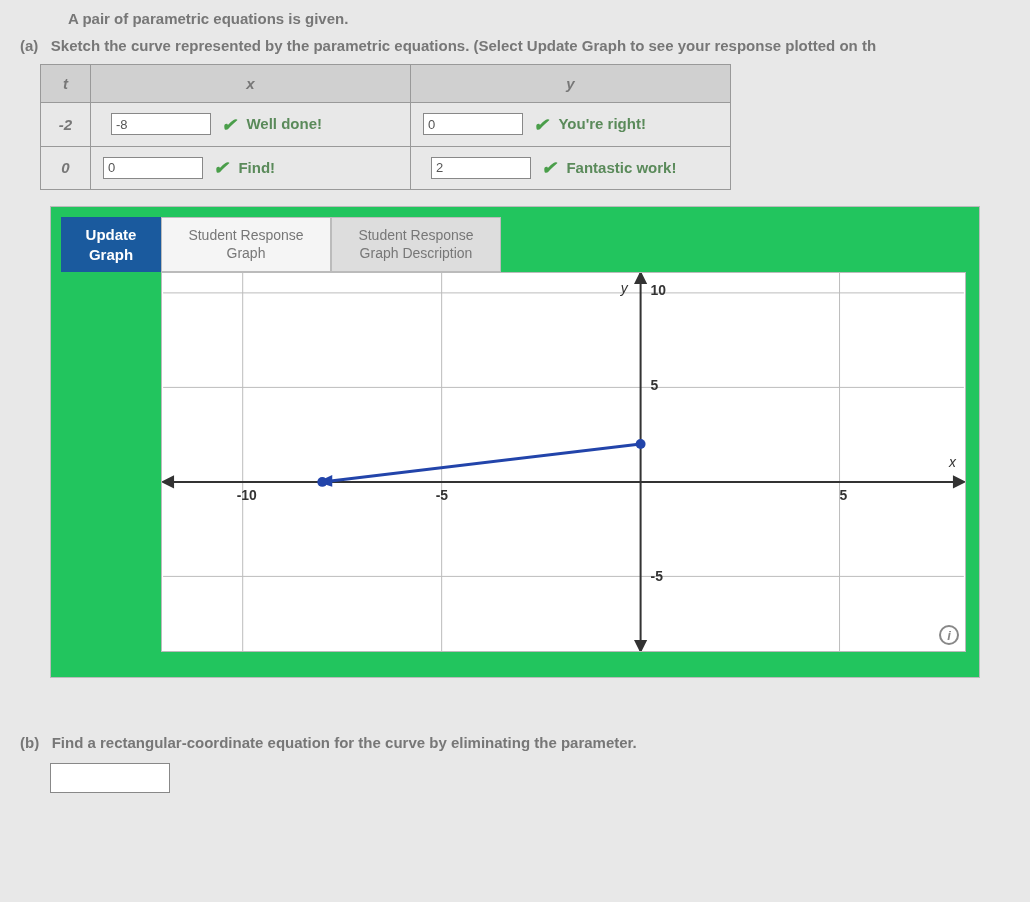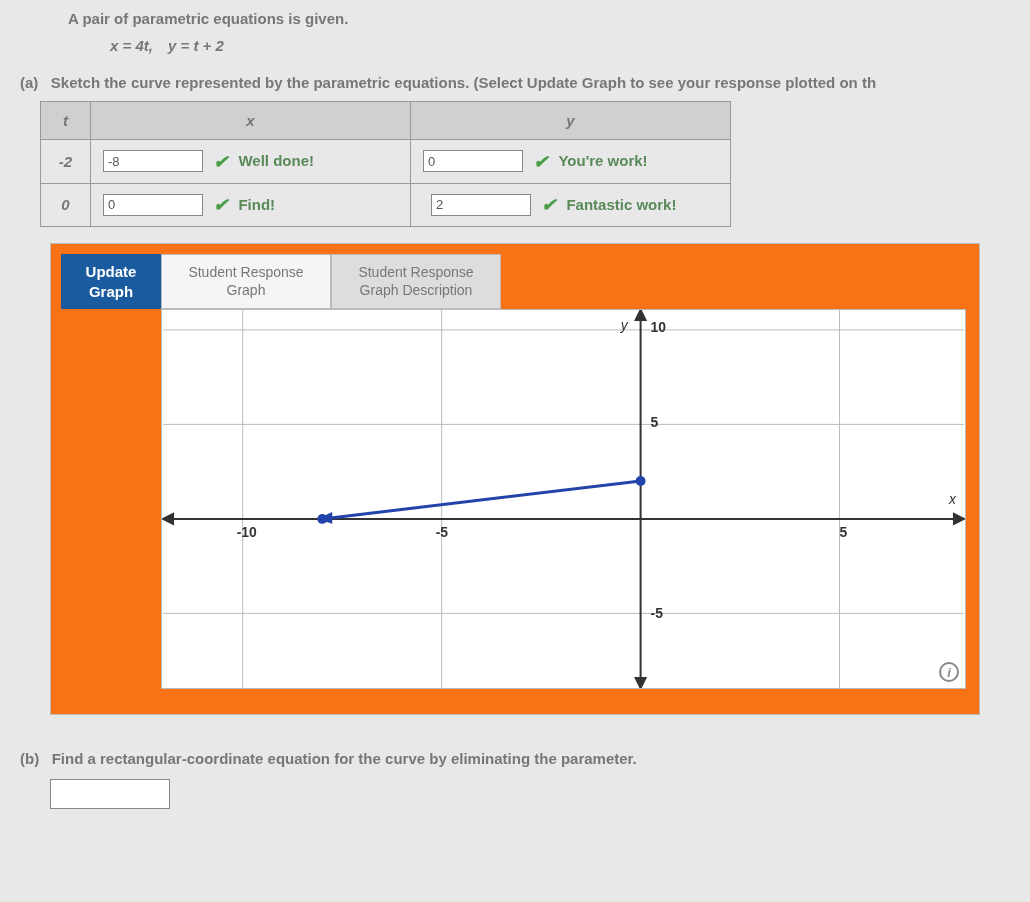--- a/index.html
+++ b/index.html
@@ -57,21 +57,21 @@
   }
   .feedback-text {
     color: #5a8a5a;
     font-weight: bold;
     font-style: normal;
   }
   .graph-section {
     margin-left: 30px;
     width: 930px;
     border: 1px solid #bbb;
-    background: #f97316;
+    background: #22c55e;
     padding: 0 0 25px 0;
     margin-top: 16px;
   }
   .graph-tabs {
     display: flex;
     align-items: stretch;
     padding: 10px 10px 0 10px;
     gap: 0;
   }
   .update-btn {
@@ -111,64 +111,63 @@
     width: 20px; height: 20px;
     border: 2px solid #888;
     border-radius: 50%;
     color: #888;
     font-size: 13px;
     text-align: center;
     line-height: 17px;
     font-weight: bold;
     font-style: italic;
   }
-  .part-b { margin-top: 35px; color: #777; font-weight: bold; }
+  .part-b { margin-top: 56px; color: #777; font-weight: bold; }
   .answer-box {
     width: 120px; height: 30px;
     border: 1px solid #888;
     background: #fff;
     margin: 12px 0 0 30px;
     display: block;
   }
 </style>
 </head>
 <body>
 
 <div class="container">
 
   <div class="problem-text">A pair of parametric equations is given.</div>
 
-  <div class="equations">x = 4t, y = t + 2</div>
 
   <div class="part-label">
     <span>(a)</span>
     <span>&nbsp;</span>
     <span>Sketch the curve represented by the parametric equations. (Select Update Graph to see your response plotted on th</span>
   </div>
 
   <table class="data-table">
     <thead>
       <tr>
         <th class="col-t">t</th>
         <th class="col-x">x</th>
         <th class="col-y">y</th>
       </tr>
     </thead>
     <tbody>
       <tr>
         <td>-2</td>
-        <td style="text-align:left;padding-left:12px">
+        <td style="text-align:left;padding-left:20px">
           <input class="answer-input" value="-8" style="">
           <span class="check-icon">✔</span>
           <span class="feedback-text">Well done!</span>
         </td>
         <td style="text-align:left;padding-left:12px">
           <input class="answer-input" value="0" style="">
           <span class="check-icon">✔</span>
-          <span class="feedback-text">You're work!</span>
+          <span class="feedback-text">You're right!</span>
         </td>
       </tr>
       <tr>
         <td>0</td>
         <td style="text-align:left;padding-left:12px">
           <input class="answer-input" value="0" style="">
           <span class="check-icon">✔</span>
           <span class="feedback-text">Find!</span>
         </td>
         <td style="text-align:left;padding-left:20px">

